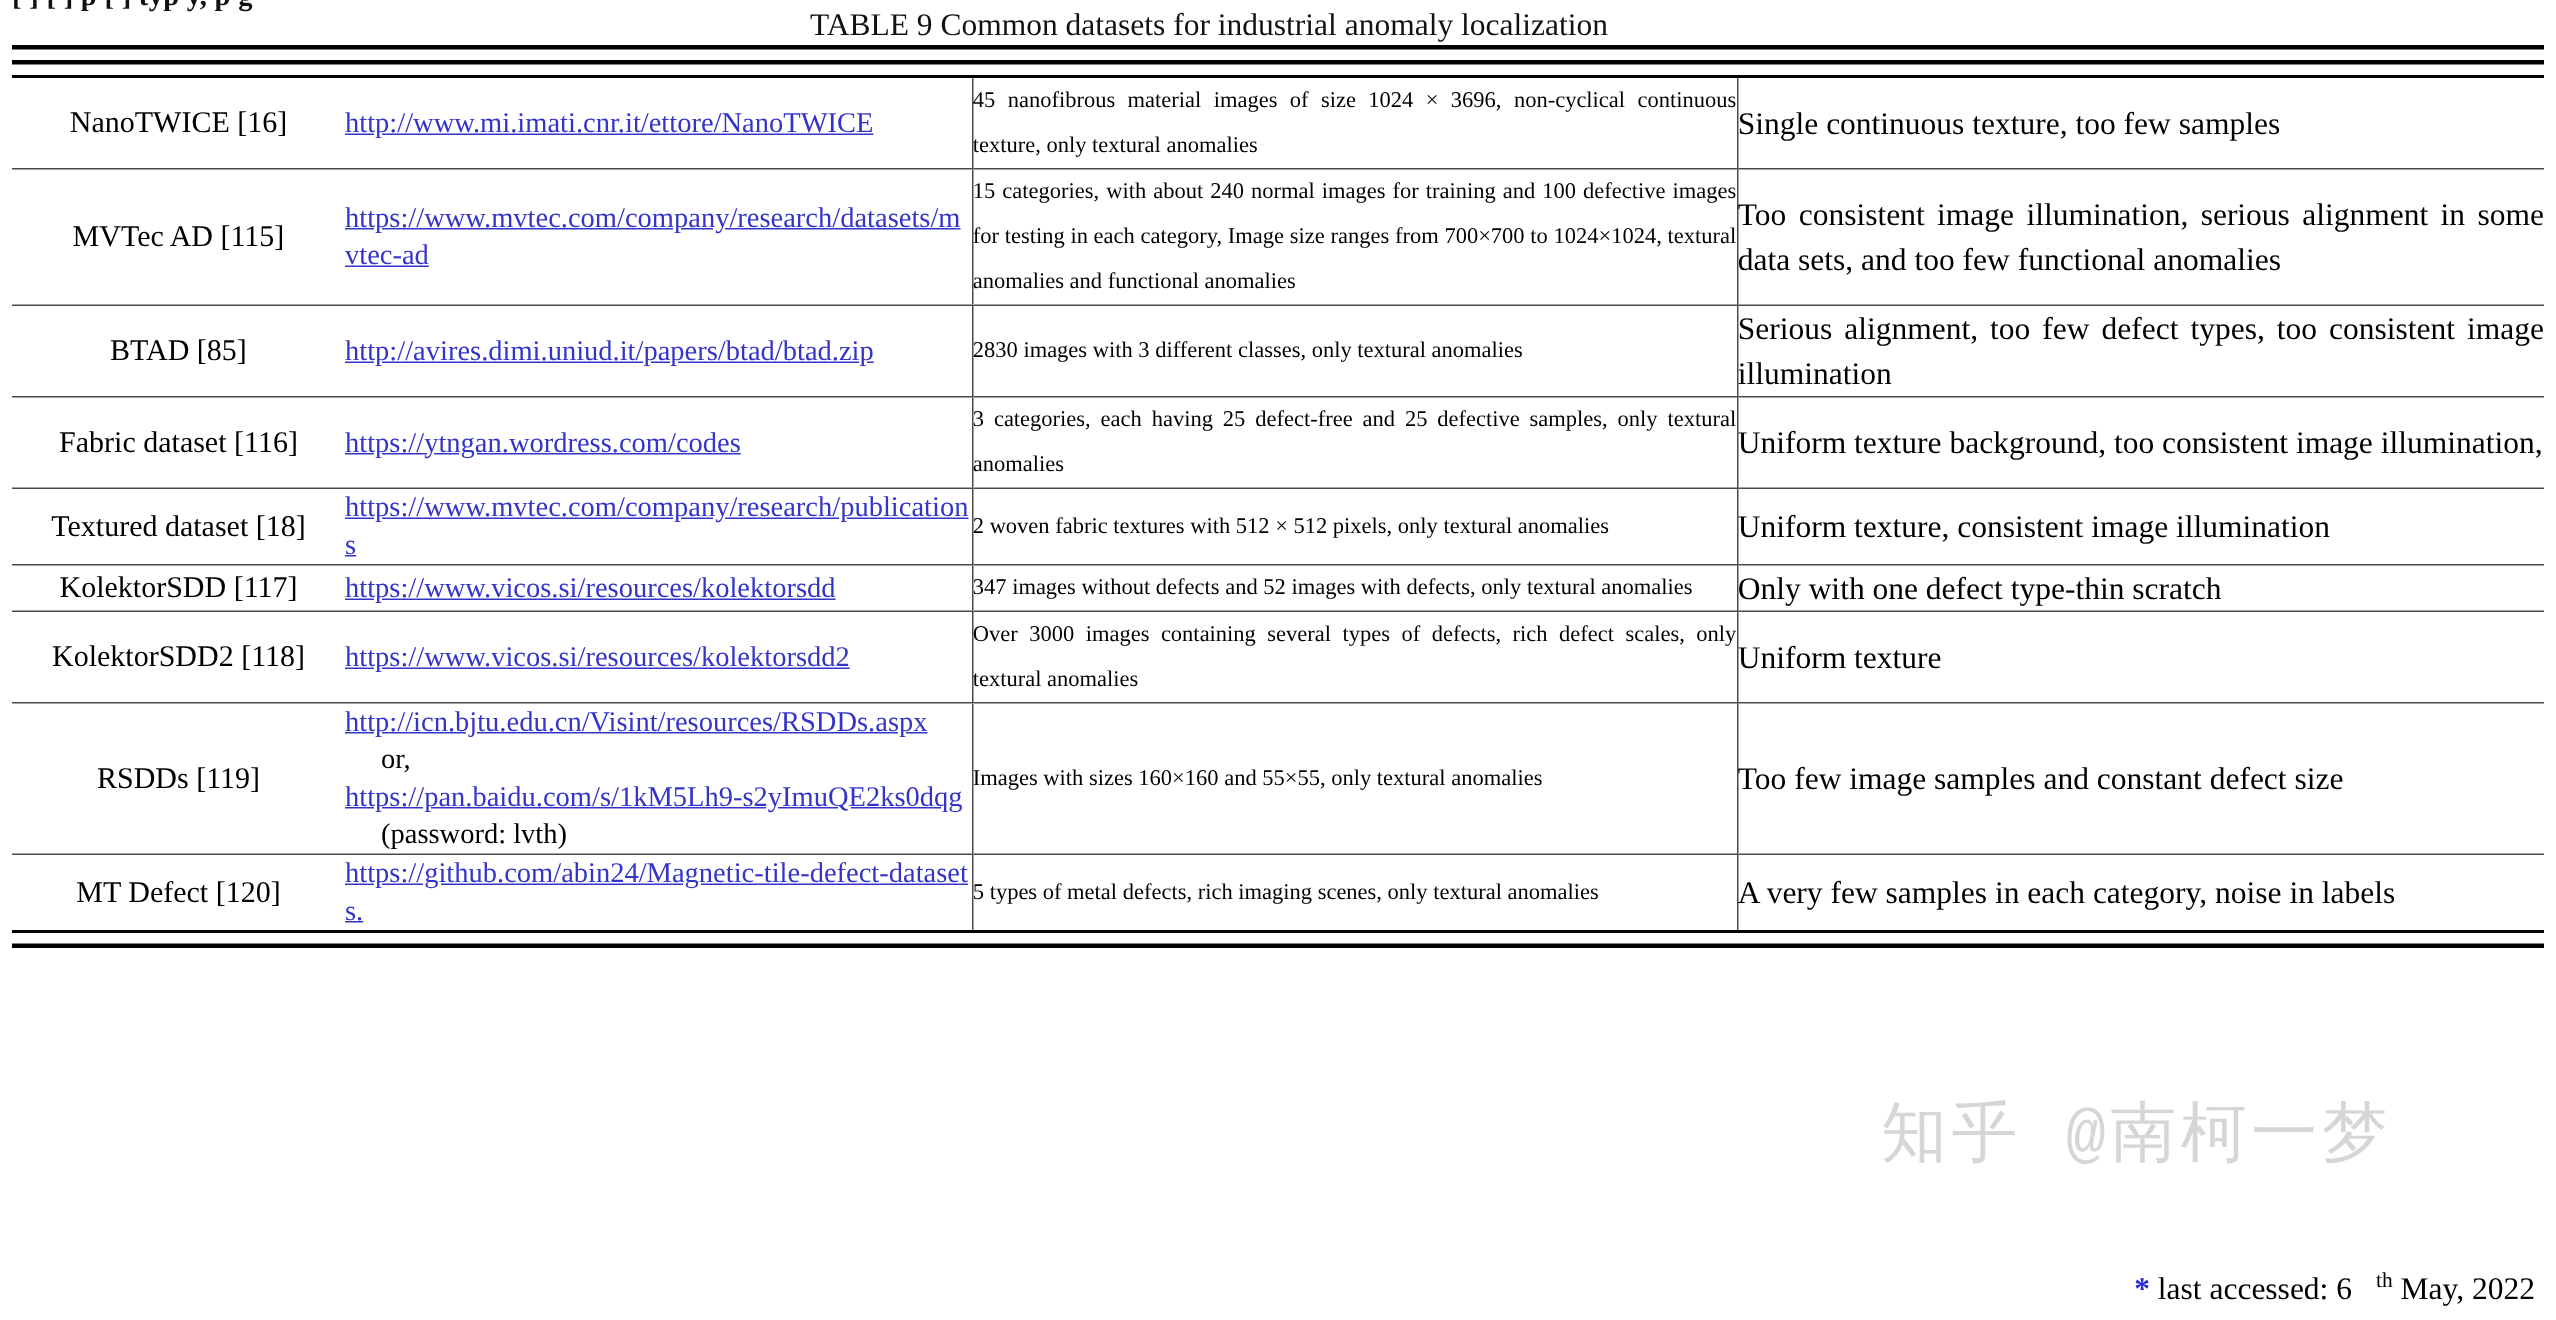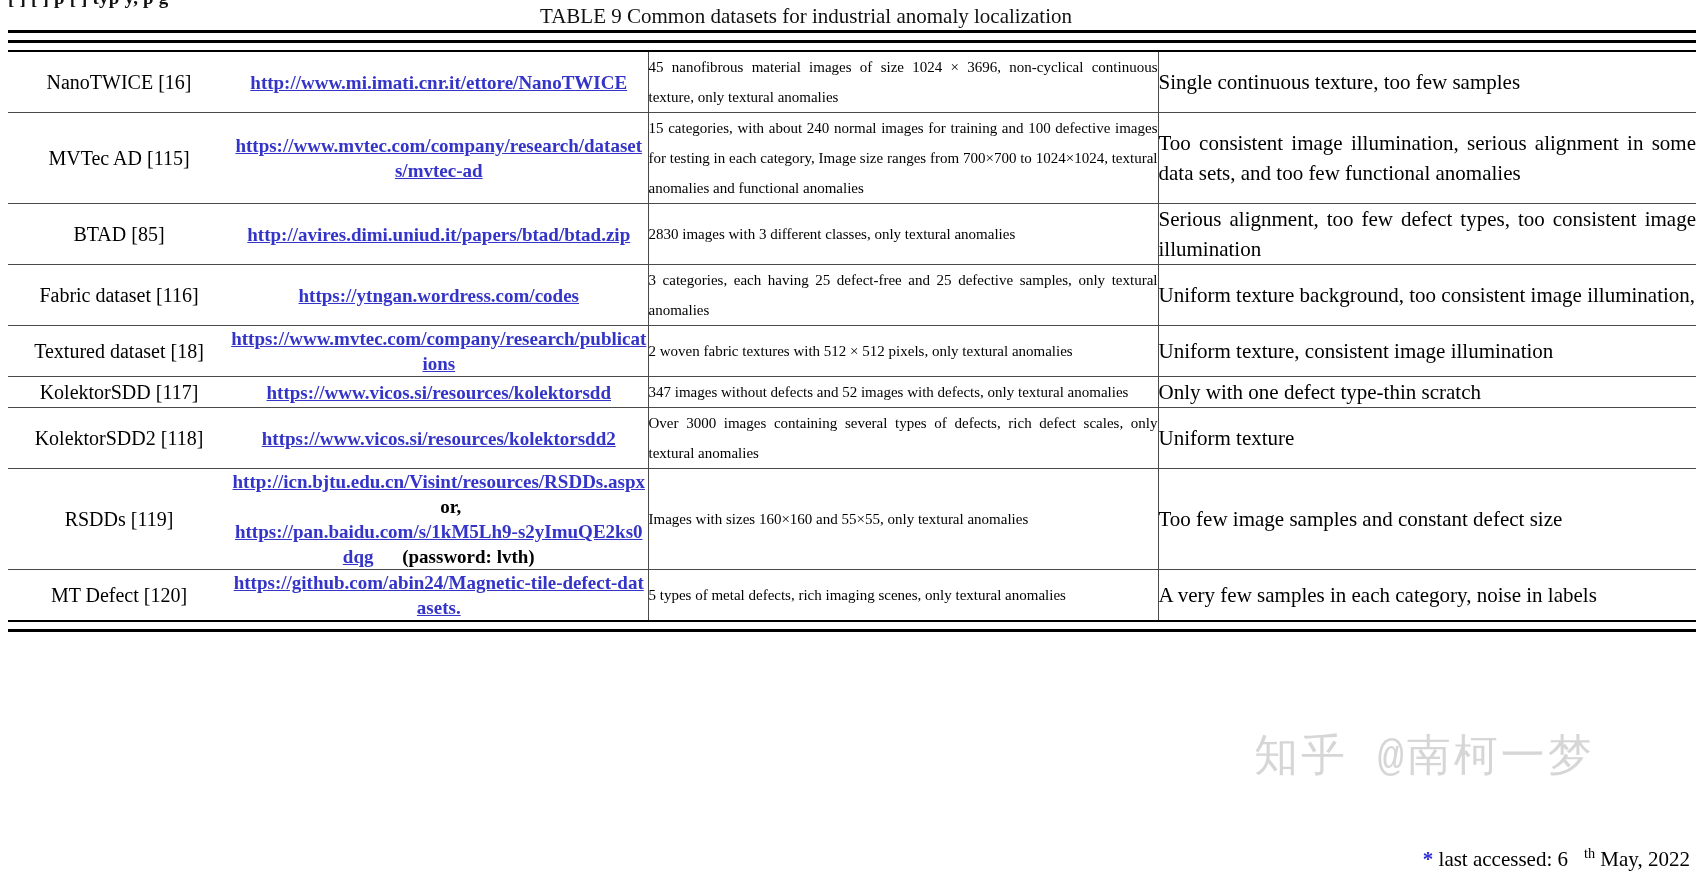--- a/index.html
+++ b/index.html
@@ -94,26 +94,25 @@
   }
 
   
   td.c-name {
     text-align: center;
     font-size: 20px;
     line-height: 26px;
     padding: 6px 6px;
   }
   td.c-url {
-    text-align: center;
+    text-align: left;
     font-size: 19px;
     line-height: 25px;
     padding: 8px 10px 8px 26px;
     word-break: break-all;
-    font-weight: bold;
   }
   td.c-url a, td.c-url .lnk {
     color: #3434c8;
     text-decoration: underline;
     word-break: break-all;
   }
   td.c-url .plain {
     color: #000;
     text-decoration: none;
     margin-left: 24px;

